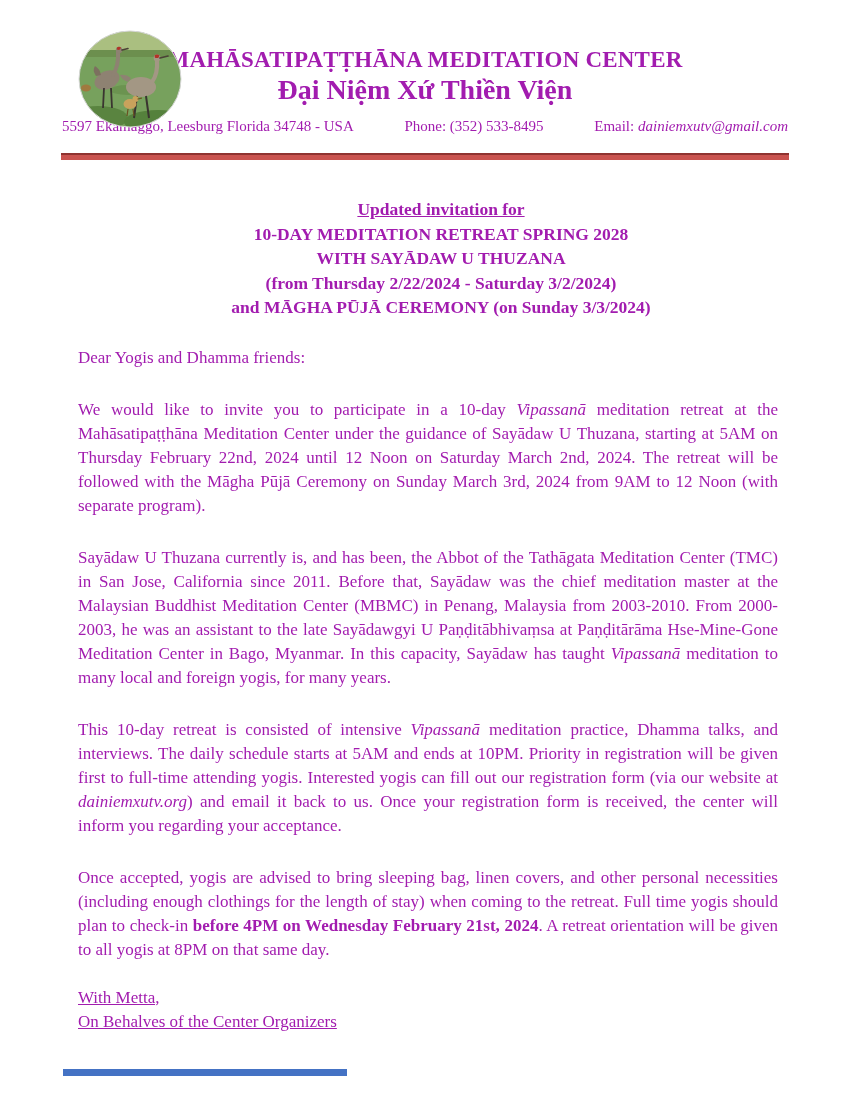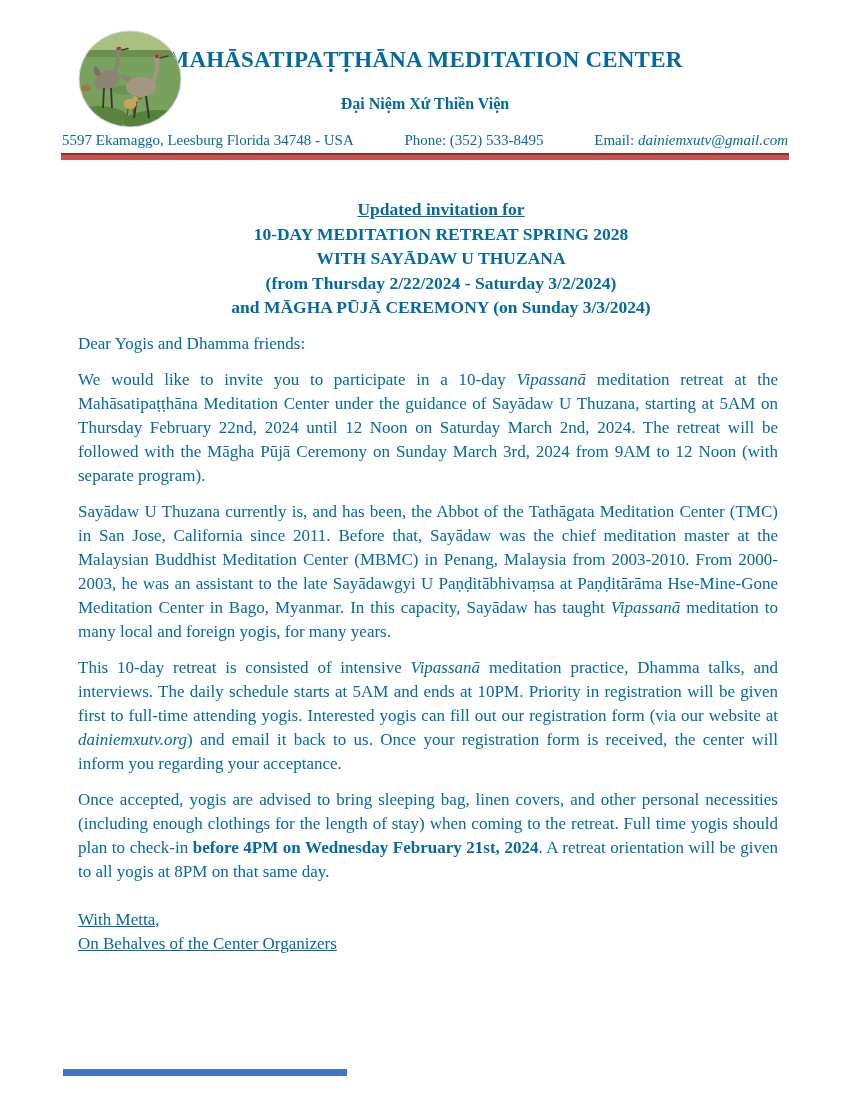--- a/index.html
+++ b/index.html
@@ -1,32 +1,32 @@
 <!DOCTYPE html>
 <html><head>
 <meta charset="utf-8">
 <style>
   html,body{margin:0;padding:0;background:#ffffff;}
   .page{
     position:relative;
     width:850px;height:1100px;
     background:#ffffff;
     font-family:"Liberation Serif", serif;
-    color:#0369a1;
+    color:#a21caf;
     overflow:hidden;
   }
   
   .header{position:relative;height:146px;}
   .logo{position:absolute;left:78px;top:30px;width:104px;height:98px;}
   .header-text{text-align:center;padding-top:46px;}
   .org-title{
     font-size:23px;font-weight:bold;letter-spacing:.2px;line-height:28px;
   }
   .org-subtitle{
-    font-size:16px;font-weight:bold;line-height:30px;margin-top:15px;
+    font-size:28px;font-weight:bold;line-height:30px;margin-top:1px;
   }
   .address-row{
     display:flex;justify-content:space-between;align-items:baseline;
     padding:0 62px;margin-top:13px;font-size:15px;white-space:nowrap;
   }
   .email-italic{font-style:italic;}
   .red-divider{margin:7px 61px 0 61px;height:7px;}
   .red-divider .thin{height:2px;background:#8f3330;}
   .red-divider .thick{height:5px;background:#c9534f;}
   
@@ -35,23 +35,23 @@
     font-size:17.5px;font-weight:bold;line-height:24.5px;padding-left:32px;
   }
   .invite-heading .u{text-decoration:underline;}
   .invite-heading .it{}
   
   .letter{
     padding:0 72px 0 78px;
     font-size:17px;line-height:24px;
   }
   .date-line{margin-top:26px;}
-  .salutation{margin-top:12px;}
+  .salutation{margin-top:26px;}
   .body-para{
-    margin:12px 0 0 0;
+    margin:28px 0 0 0;
     text-align:justify;
   }
   .body-para .it{font-style:italic;}
   .body-para .bd{font-weight:bold;}
   .closing{margin-top:24px;}
   .closing div{line-height:24.5px;text-decoration:underline;}
   
   .bottom-line{
     position:absolute;left:63px;top:1069px;width:284px;height:7px;
   }

